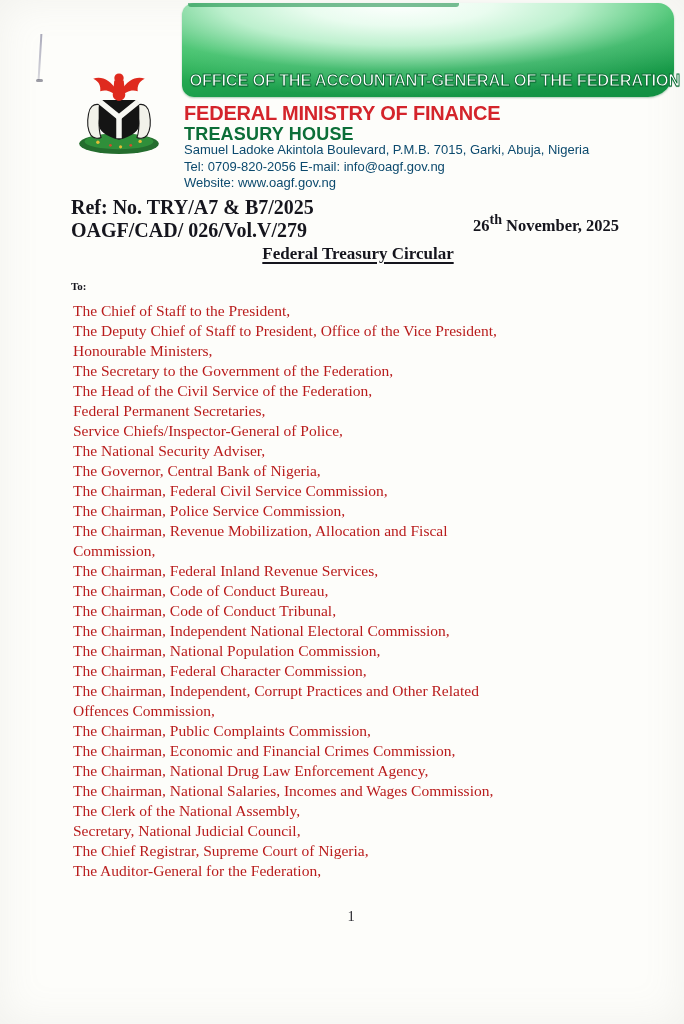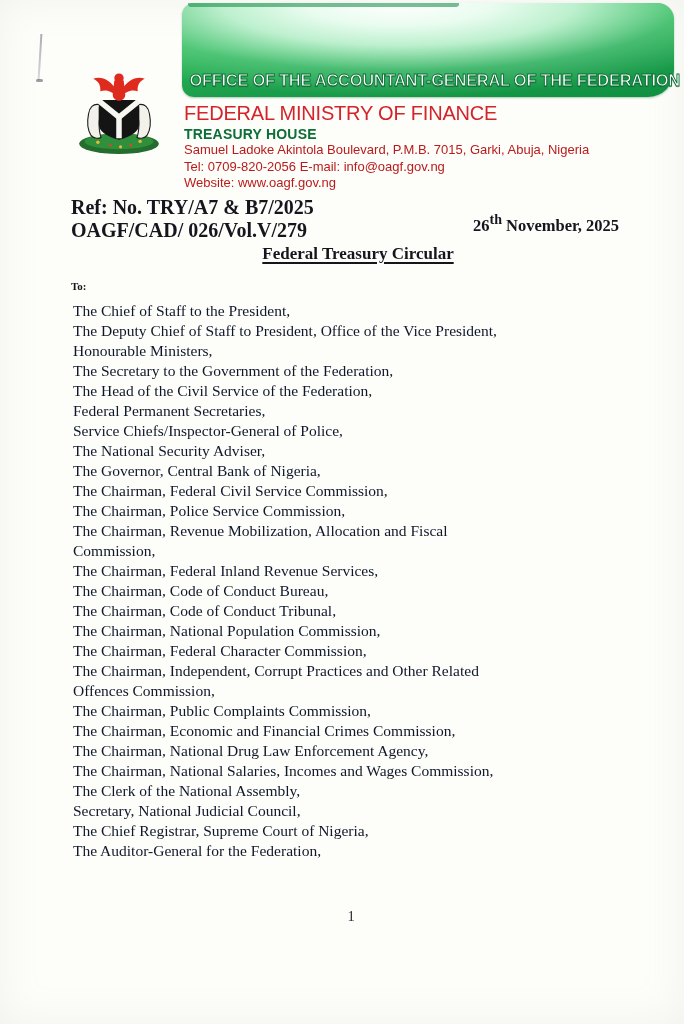--- a/index.html
+++ b/index.html
@@ -56,28 +56,28 @@
     transform: scaleX(0.97); transform-origin: 50% 50%;
   }
 
   
   .coa { position: absolute; left: 76px; top: 58px; width: 86px; height: 98px; }
 
   
   .lh { position: absolute; left: 184px; top: 101px; width: 470px;
         font-family: "Liberation Sans", sans-serif; }
   .ministry {
-    font-weight: 400; font-size: 20px; letter-spacing: -0.2px;
+    font-weight: 700; font-size: 20px; letter-spacing: -0.2px;
     color: #d4242b; line-height: 24px;
   }
   .dept {
-    font-weight: 800; font-size: 14px; color: #0c6e38; line-height: 16px;
+    font-weight: 800; font-size: 18px; color: #0c6e38; line-height: 16px;
     margin-top: 1px; letter-spacing: 0.2px;
   }
-  .addr { font-size: 13px; color: #b91c1c; line-height: 16.5px; font-weight: 400; }
+  .addr { font-size: 13px; color: #0c4a6e; line-height: 16.5px; font-weight: 400; }
   .addr:first-of-type { margin-top: 2px; }
 
   
   .ref {
     position: absolute; left: 71px; top: 196px;
     font-weight: bold; font-size: 20px; line-height: 22.5px; color: #15151d;
   }
   .date {
     position: absolute; left: 473px; top: 212px;
     font-weight: bold; font-size: 16.5px; color: #15151d; white-space: nowrap;
@@ -96,21 +96,21 @@
     text-underline-offset: 3px;
   }
 
   
   .to-label {
     position: absolute; left: 71px; top: 280px;
     font-weight: bold; font-size: 11px; color: #15151d;
   }
   .recipients {
     position: absolute; left: 73px; top: 301px; width: 560px;
-    font-size: 15.5px; line-height: 20px; color: #0f172a;
+    font-size: 15.5px; line-height: 20px; color: #b91c1c;
   }
   .recipient-line { white-space: nowrap; }
 
   
   .page-num {
     position: absolute; left: 0; top: 908px; width: 684px;
     text-align: center; text-indent: 18px;
     font-size: 14.5px; color: #2a2a30;
   }
 </style>
@@ -184,20 +184,21 @@
       <div class="recipient-line">Service Chiefs/Inspector-General of Police,</div>
       <div class="recipient-line">The National Security Adviser,</div>
       <div class="recipient-line">The Governor, Central Bank of Nigeria,</div>
       <div class="recipient-line">The Chairman, Federal Civil Service Commission,</div>
       <div class="recipient-line">The Chairman, Police Service Commission,</div>
       <div class="recipient-line">The Chairman, Revenue Mobilization, Allocation and Fiscal</div>
       <div class="recipient-line">Commission,</div>
       <div class="recipient-line">The Chairman, Federal Inland Revenue Services,</div>
       <div class="recipient-line">The Chairman, Code of Conduct Bureau,</div>
       <div class="recipient-line">The Chairman, Code of Conduct Tribunal,</div>
+      <div class="recipient-line">The Chairman, Independent National Electoral Commission,</div>
       <div class="recipient-line">The Chairman, National Population Commission,</div>
       <div class="recipient-line">The Chairman, Federal Character Commission,</div>
       <div class="recipient-line">The Chairman, Independent, Corrupt Practices and Other Related</div>
       <div class="recipient-line">Offences Commission,</div>
       <div class="recipient-line">The Chairman, Public Complaints Commission,</div>
       <div class="recipient-line">The Chairman, Economic and Financial Crimes Commission,</div>
       <div class="recipient-line">The Chairman, National Drug Law Enforcement Agency,</div>
       <div class="recipient-line">The Chairman, National Salaries, Incomes and Wages Commission,</div>
       <div class="recipient-line">The Clerk of the National Assembly,</div>
       <div class="recipient-line">Secretary, National Judicial Council,</div>

